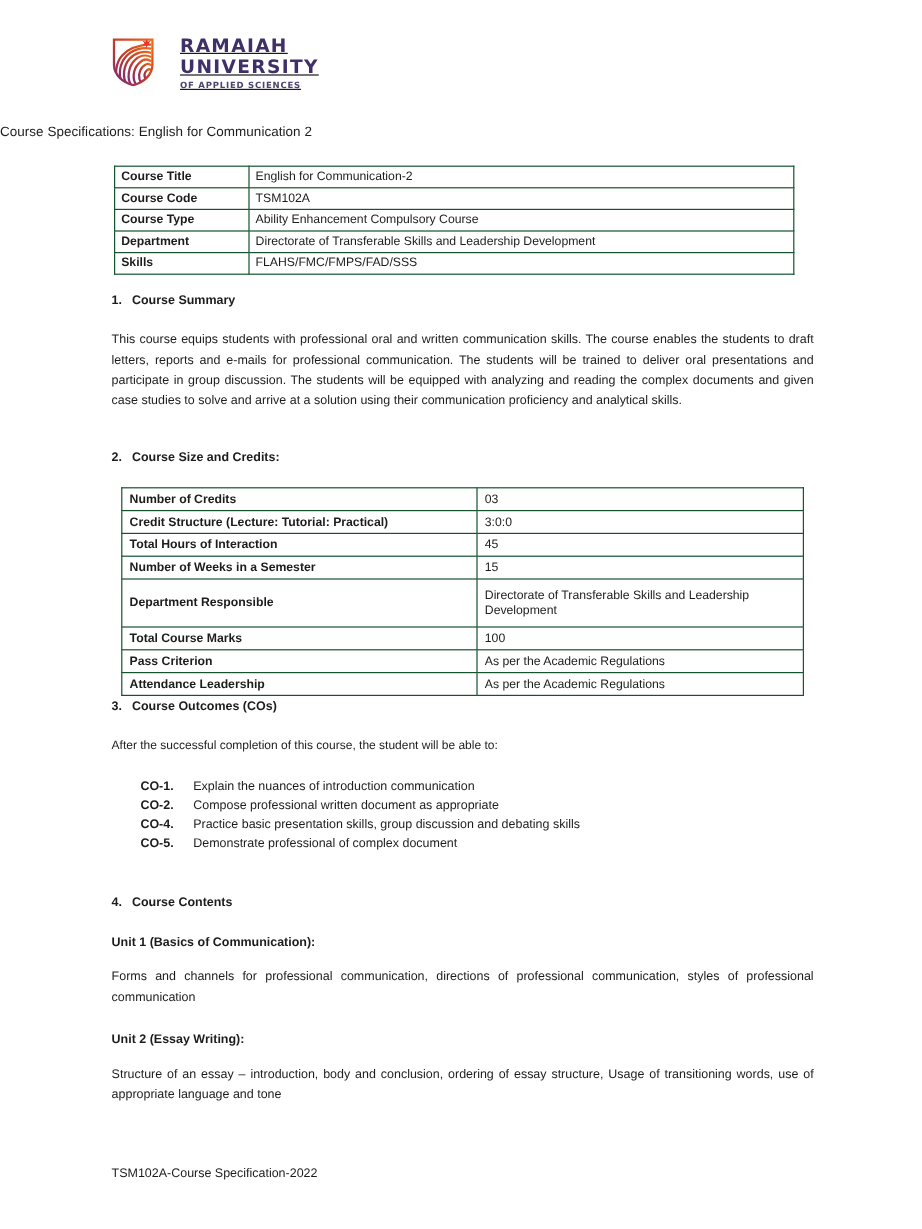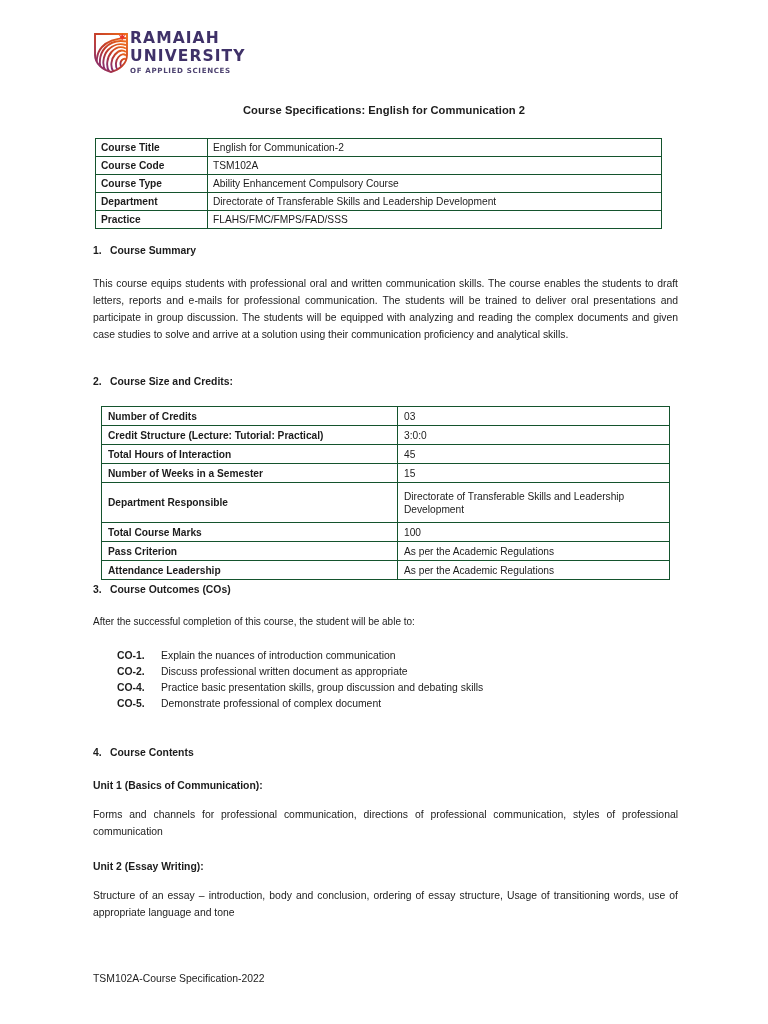--- a/index.html
+++ b/index.html
@@ -22,22 +22,22 @@
     height: 1024px;
     box-sizing: border-box;
   }
 
   
   .logo-block {
     position: absolute;
     left: 92px;
     top: 30px;
     display: flex;
-    align-items: center;
-    gap: 0;
+    gap: 20px;
+    text-decoration: underline;
   }
   .logo-mark {
     width: 38px;
     height: 42px;
     flex: 0 0 auto;
     position: relative;
   }
   .logo-text {
     display: flex;
     flex-direction: column;
@@ -61,23 +61,23 @@
     color: #4d4270;
     margin-top: 3px;
   }
 
   
   .doc-title {
     position: absolute;
     left: 0;
     top: 104px;
     width: 768px;
-    text-align: center;
+    text-align: left;
     font-size: 11.2px;
-    font-weight: bold;
+    font-weight: normal;
     color: #1c1c1c;
     letter-spacing: 0.05px;
   }
 
   
   table.spec-table {
     position: absolute;
     border-collapse: collapse;
     font-size: 10.2px;
     table-layout: fixed;
@@ -227,21 +227,21 @@
       </tr>
       <tr>
         <td class="lbl">Course Type</td>
         <td>Ability Enhancement Compulsory Course</td>
       </tr>
       <tr>
         <td class="lbl">Department</td>
         <td>Directorate of Transferable Skills and Leadership Development</td>
       </tr>
       <tr>
-        <td class="lbl">Practice</td>
+        <td class="lbl">Skills</td>
         <td>FLAHS/FMC/FMPS/FAD/SSS</td>
       </tr>
     </tbody>
   </table>
 
   <div class="section-heading" style="top:245px;">
     <span class="num">1.</span><span>Course Summary</span>
   </div>
   <div class="body-para" style="top:276px;">This course equips students with professional oral and written communication skills. The course enables the students to draft letters, reports and e-mails for professional communication. The students will be trained to deliver oral presentations and participate in group discussion. The students will be equipped with analyzing and reading the complex documents and given case studies to solve and arrive at a solution using their communication proficiency and analytical skills.</div>
 
@@ -291,21 +291,21 @@
   </div>
   <div class="lead-line" style="top:616px;">After the successful completion of this course, the student will be able to:</div>
 
   <div class="co-list">
     <div class="co-row">
       <span class="co-key">CO-1.</span>
       <span>Explain the nuances of introduction communication</span>
     </div>
     <div class="co-row">
       <span class="co-key">CO-2.</span>
-      <span>Discuss professional written document as appropriate</span>
+      <span>Compose professional written document as appropriate</span>
     </div>
     <div class="co-row">
       <span class="co-key">CO-4.</span>
       <span>Practice basic presentation skills, group discussion and debating skills</span>
     </div>
     <div class="co-row">
       <span class="co-key">CO-5.</span>
       <span>Demonstrate professional of complex document</span>
     </div>
   </div>

